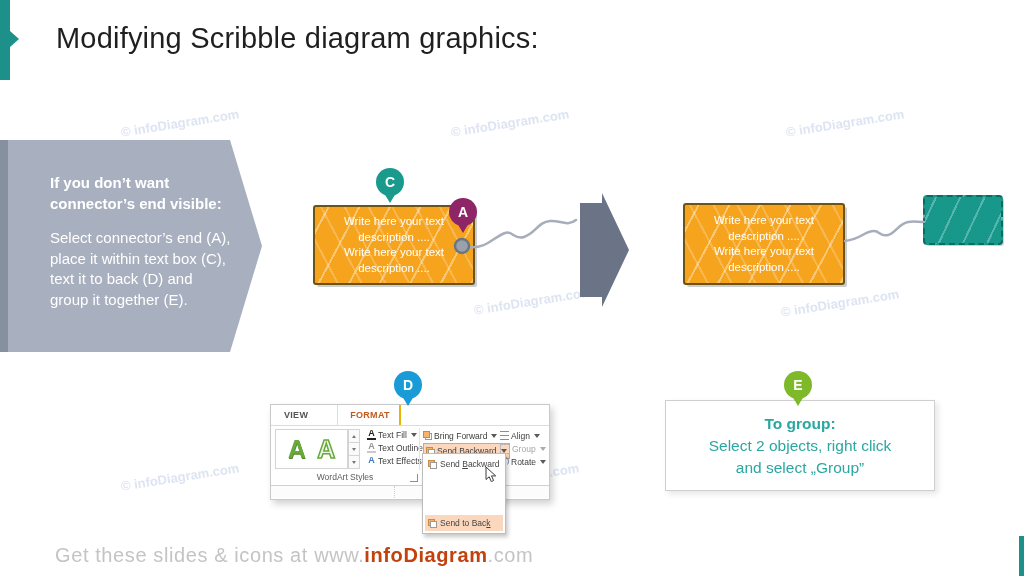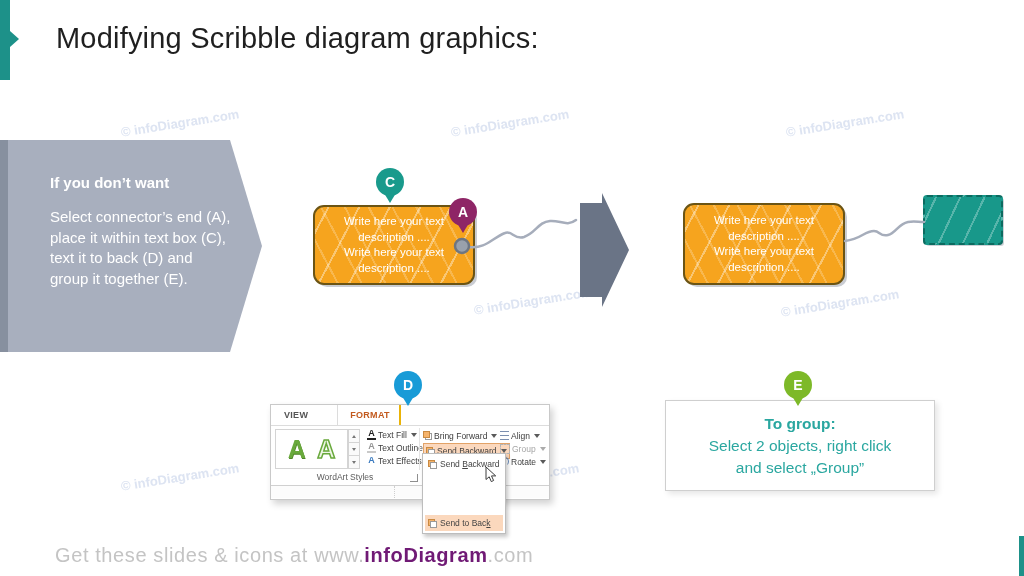--- a/index.html
+++ b/index.html
@@ -25,21 +25,21 @@
   .shapes,.connectors{position:absolute;left:0;top:0;width:1024px;height:576px;pointer-events:none;}
   .shapes{z-index:2;} .connectors{z-index:4;}
 
   
   .panel-text{position:absolute;left:50px;top:172px;width:200px;color:#fff;z-index:3;}
   .panel-text .ph div{font-size:15px;line-height:21px;font-weight:700;white-space:nowrap;}
   .panel-text .pb{margin-top:14px;}
   .panel-text .pb div{font-size:15px;line-height:20.5px;font-weight:400;white-space:nowrap;}
 
   
-  .scribble-box{position:absolute;box-sizing:border-box;border:2px solid #6b5414;border-radius:11px;
+  .scribble-box{position:absolute;box-sizing:border-box;border:2px solid #6b5414;border-radius:3px;
     background-color:#f6a41e;
     background-image:
       repeating-linear-gradient(118deg, rgba(255,255,255,0) 0 11px, rgba(255,255,255,0.38) 11px 13px, rgba(255,255,255,0) 13px 27px),
       repeating-linear-gradient(62deg, rgba(255,255,255,0) 0 19px, rgba(255,255,255,0.22) 19px 21px);
     box-shadow:3px 3px 0 -1px rgba(158,164,175,0.55);
     color:#fff;text-align:center;font-size:11.5px;line-height:15.5px;
     display:flex;flex-direction:column;justify-content:center;padding:4px 9px;z-index:3;}
   .box-a{left:313px;top:205px;width:162px;height:80px;}
   .box-b{left:683px;top:203px;width:162px;height:82px;}
   .teal-rect{position:absolute;left:923px;top:195px;width:80px;height:50px;box-sizing:border-box;
@@ -115,21 +115,21 @@
   .cursor{position:absolute;left:214px;top:62px;z-index:3;}
 
   
   .note{position:absolute;left:665px;top:400px;width:270px;height:91px;box-sizing:border-box;
     background:#fff;border:1px solid #cfcfcf;box-shadow:3px 3px 6px rgba(0,0,0,0.10);
     color:#2aa7a0;text-align:center;font-size:15.5px;line-height:22px;padding-top:12px;z-index:3;}
   .note .nh{font-weight:700;}
 
   
   .footer{position:absolute;left:55px;top:544px;font-size:20px;letter-spacing:0.6px;color:#c4c4c4;z-index:3;}
-  .footer .brand{font-weight:700;color:#701a75;}
+  .footer .brand{font-weight:700;color:#c2410c;}
 </style>
 </head>
 <body>
 
 <div class="slide">
 
   <div class="accent-top"></div>
   <div class="accent-top-arrow"></div>
   <div class="accent-bottom-right"></div>
 
@@ -145,20 +145,21 @@
 
   <svg class="shapes" viewBox="0 0 1024 576">
     <rect x="0" y="140" width="8" height="212" fill="#87909f"></rect>
     <polygon points="8,140 230,140 262,246 230,352 8,352" fill="#a8afbe"></polygon>
     <polygon points="580,203 602,203 602,193 629,250 602,307 602,297 580,297" fill="#6a7486"></polygon>
   </svg>
 
   <div class="panel-text">
     <div class="ph">
       <div>If you don’t want</div>
+      <div>connector’s end visible:</div>
     </div>
     <div class="pb">
       <div>Select connector’s end (A),</div>
       <div>place it within text box (C),</div>
       <div>text it to back (D) and</div>
       <div>group it together (E).</div>
     </div>
   </div>
 
   <div class="scribble-box box-a">

